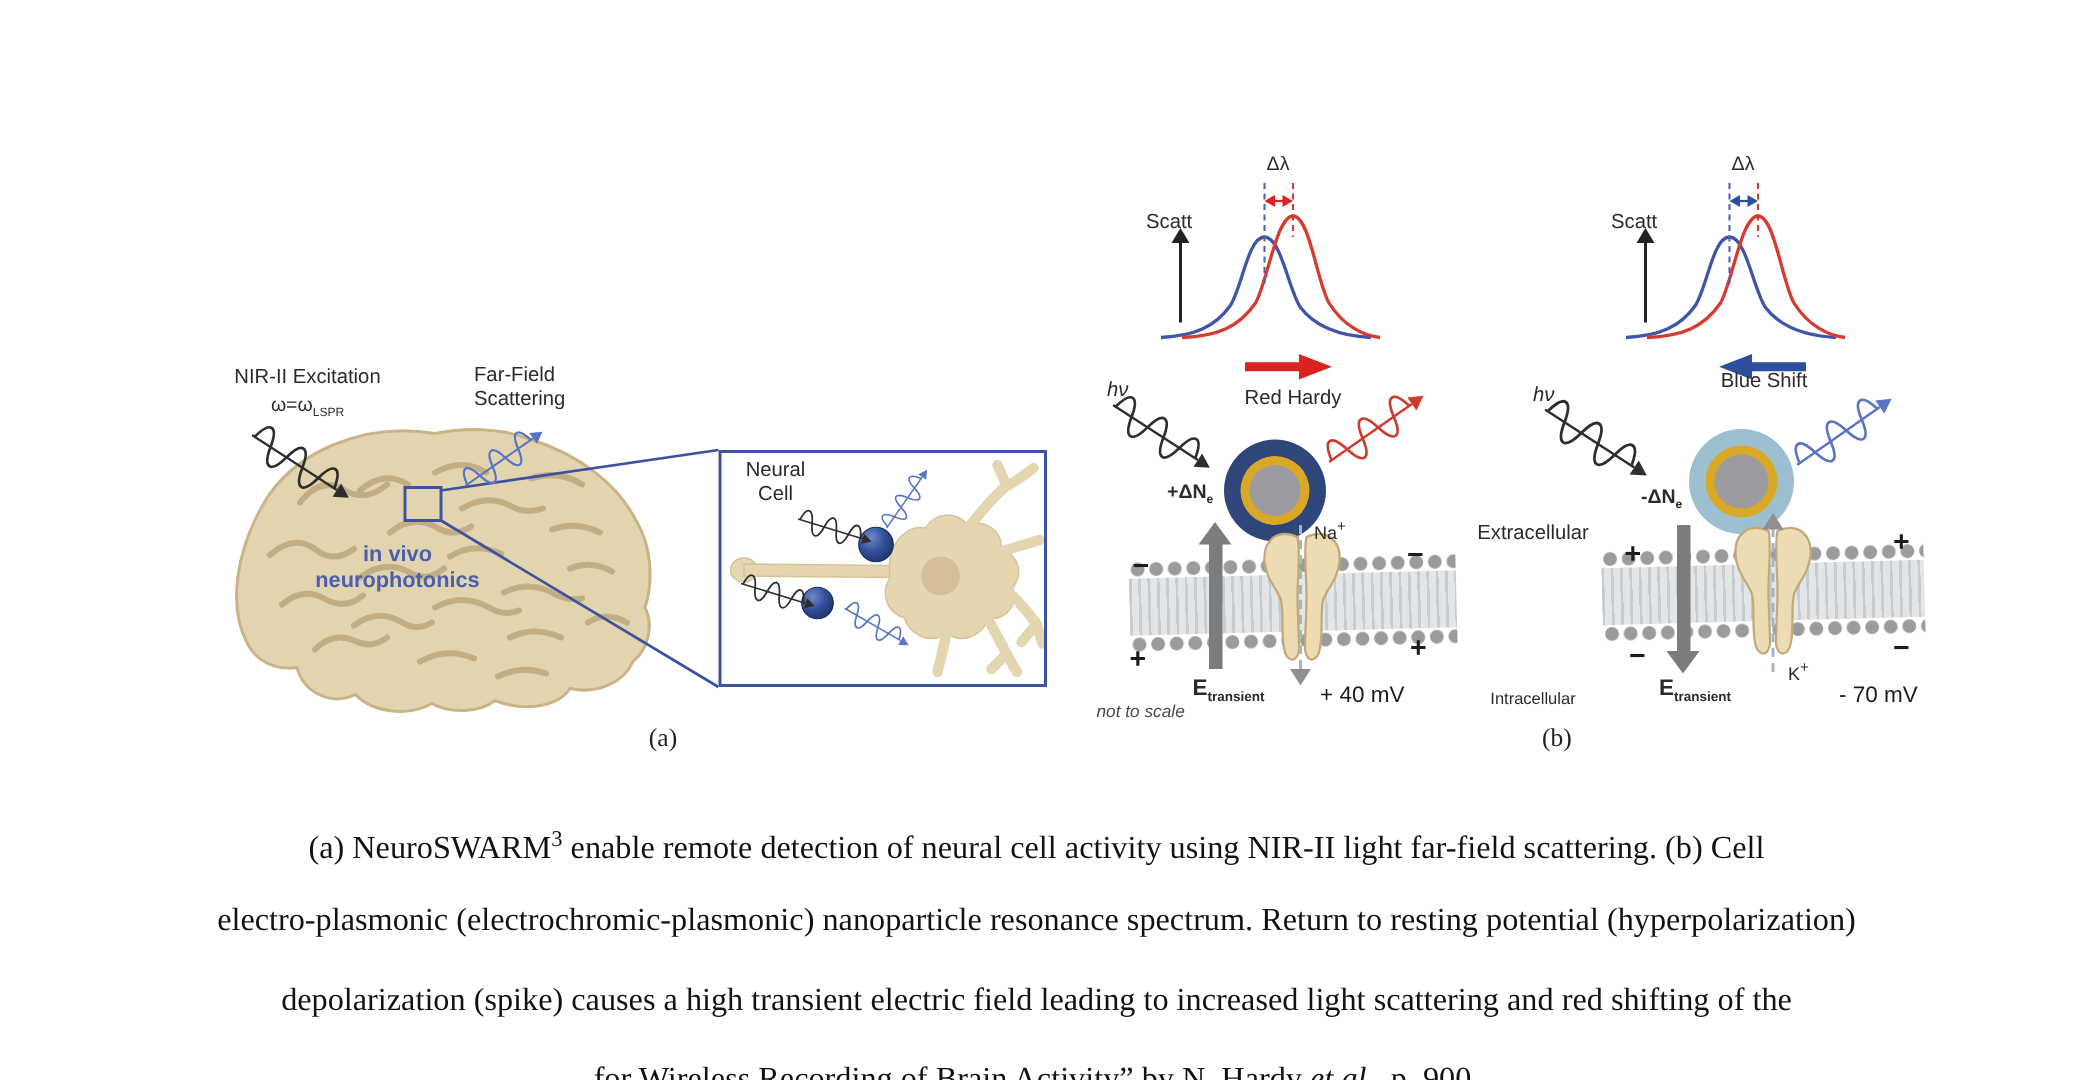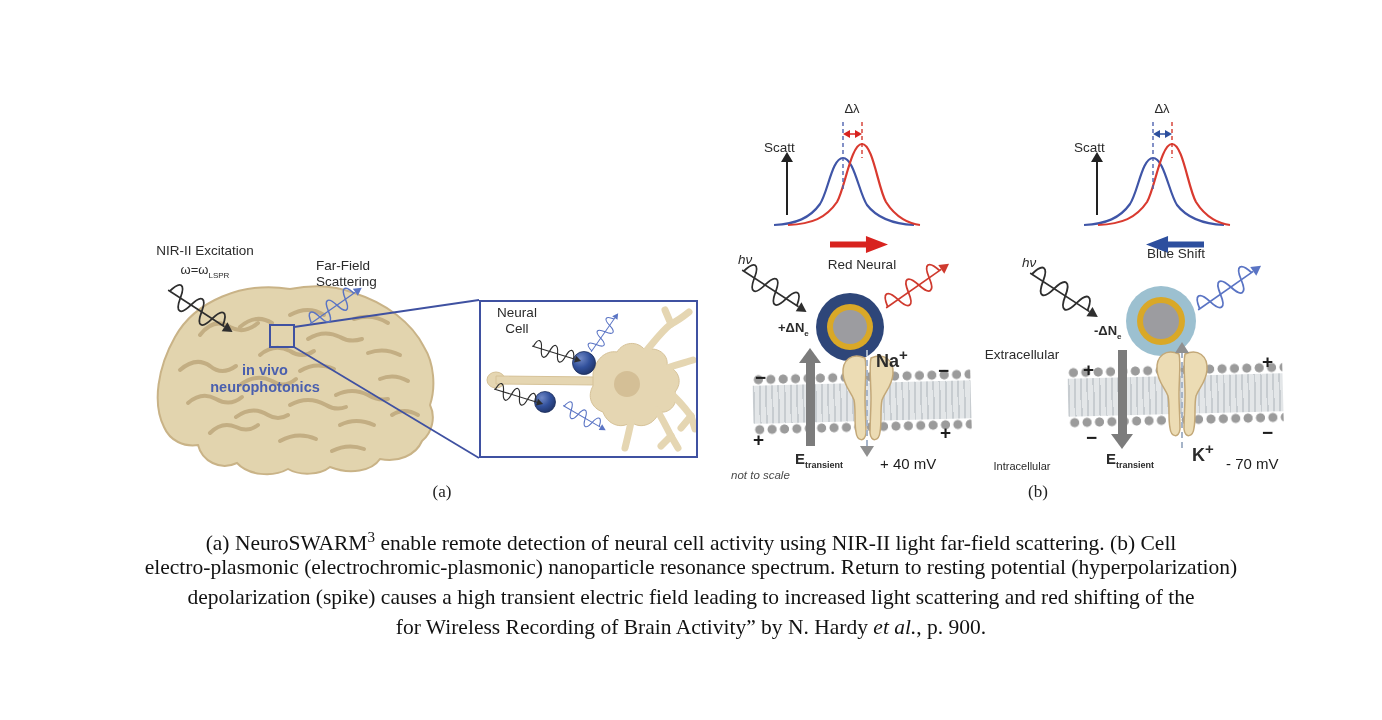--- a/index.html
+++ b/index.html
@@ -56,30 +56,30 @@
   .tri-up-sm{position:absolute;width:0;height:0;border-left:7px solid transparent;
              border-right:7px solid transparent;border-bottom:11px solid #8f8f8f;}
   .earrow-body{position:absolute;width:9px;background:#7c7c7c;}
   .earrow-head-up{position:absolute;width:0;height:0;border-left:11px solid transparent;
                   border-right:11px solid transparent;border-bottom:15px solid #7c7c7c;}
   .earrow-head-down{position:absolute;width:0;height:0;border-left:11px solid transparent;
                     border-right:11px solid transparent;border-top:15px solid #7c7c7c;}
   .charge{position:absolute;font-weight:700;font-size:19px;color:#1c1c1c;line-height:1;}
   .elabel{font-weight:700;font-size:15px;}
   .elabel sub{font-size:9px;font-weight:700;}
-  .ion-lbl{font-weight:700;font-size:18px;}
+  .ion-lbl{font-weight:400;font-size:12px;}
   .mv{font-size:15px;color:#1c1c1c;}
   .hv{font-style:italic;font-size:13.5px;}
   .nts{font-style:italic;font-size:11.5px;color:#4a4a4a;}
   .dne{font-size:13px;font-weight:600;}
   .dne sub{font-size:8px;}
   
   .caption{position:absolute;left:0;top:522px;width:1382px;text-align:center;
            font-family:"Liberation Serif","DejaVu Serif",serif;font-size:21.5px;color:#121212;}
-  .cap-line{height:30px;line-height:30px;}
+  .cap-line{height:30px;line-height:30px;margin-top:23px;}
   .caption sup{font-size:70%;}
   .caption sup.gap{margin-left:8px;}
   .panel-label{position:absolute;font-family:"Liberation Serif",serif;font-size:17px;color:#222;}
 </style>
 </head>
 <body>
 
 <div class="stage">
 
   <svg class="abs" style="left:140px;top:275px;" width="575" height="215" viewBox="0 0 575 215">
@@ -108,21 +108,21 @@
     </g>
     <g stroke="#3f51a1" stroke-width="1.8" fill="none">
       <rect x="130" y="50" width="24" height="22" stroke-width="2"></rect>
       <line x1="154" y1="52" x2="339" y2="25"></line>
       <line x1="154" y1="72" x2="339" y2="183"></line>
     </g>
   </svg>
 
   <div class="lbl c" style="left:152px;top:243px;width:106px;font-size:13.5px;">NIR-II Excitation</div>
   <div class="lbl c" style="left:160px;top:262px;width:90px;font-size:13px;"><span>ω=ω</span><sub class="small-sub">LSPR</sub></div>
-  <div class="lbl" style="left:316px;top:242px;width:80px;font-size:13.5px;margin-top:16px;">
+  <div class="lbl" style="left:316px;top:242px;width:80px;font-size:13.5px;">
     <div>Far-Field</div>
     <div>Scattering</div>
   </div>
   <div class="lbl c invivo" style="left:200px;top:362px;width:130px;">
     <div>in vivo</div>
     <div>neurophotonics</div>
   </div>
 
   <div class="inset-box">
     <svg width="215" height="154" viewBox="0 0 215 154" style="display:block;">
@@ -214,21 +214,21 @@
       <line x1="85" y1="36" x2="96" y2="36"></line>
       <path d="M81,36 l7,-4 v8 z" stroke="none"></path>
       <path d="M100,36 l-7,-4 v8 z" stroke="none"></path>
     </g>
   </svg>
   <div class="lbl c" style="left:834px;top:101px;width:36px;font-size:13px;">Δλ</div>
   <div class="lbl" style="left:764px;top:140px;width:46px;font-size:13.5px;">Scatt</div>
   <div class="axis-line" style="left:786px;top:161px;height:54px;"></div>
   <div class="tri-up" style="left:781px;top:152px;"></div>
   <div class="shift-arrow shift-right" style="left:830px;top:236px;"></div>
-  <div class="lbl c" style="left:818px;top:257px;width:88px;font-size:13.5px;">Red Neural</div>
+  <div class="lbl c" style="left:818px;top:257px;width:88px;font-size:13.5px;">Red Hardy</div>
   <div class="lbl hv" style="left:738px;top:252px;">hν</div>
 
   <div class="photon ph-black" style="left:742px;top:252px;width:78px;height:36px;transform:rotate(33deg);">
     <svg viewBox="0 0 74 34" preserveAspectRatio="none">
         <line class="ln" x1="0" y1="17" x2="64" y2="17"></line>
         <path class="wv" d="M2,17 C5,3 11,3 14,17 C17,31 23,31 26,17 C29,3 35,3 38,17 C41,31 47,31 50,17 C53,3 59,3 62,17"></path>
         <path class="hd" d="M64,12 L73,17 L64,22 Z"></path>
       </svg>
   </div>
   <div class="photon ph-red" style="left:886px;top:290px;width:78px;height:36px;transform:rotate(-35deg);">

